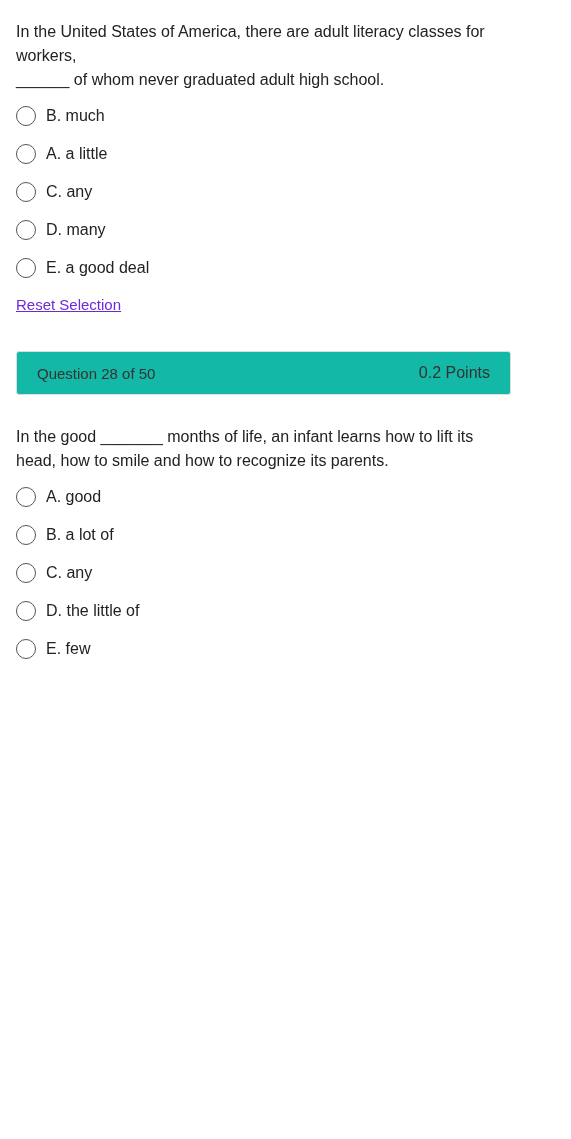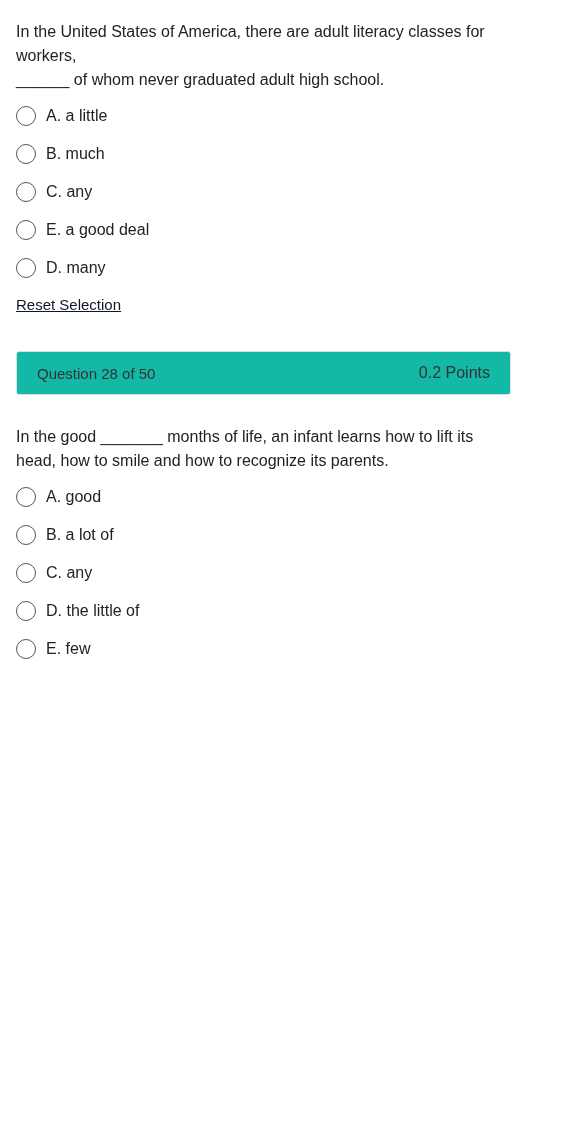--- a/index.html
+++ b/index.html
@@ -59,21 +59,21 @@
       flex-shrink: 0;
       background: #ffffff;
     }
 
     .option-label {
       font-size: 16px;
       color: #222222;
     }
 
     .reset-link {
-      color: #0f172a;
+      color: #6d28d9;
       font-size: 15px;
       text-decoration: underline;
       cursor: pointer;
       margin-top: 8px;
       margin-bottom: 8px;
       display: inline-block;
     }
 
     .question-meta-bar {
       background: #14b8a6;
@@ -105,37 +105,37 @@
     <p class="question-text">
       <span>In the United States of America, there are adult literacy classes for workers,</span>
       <br>
       <span>______</span>
       <span>of whom never graduated adult high school.</span>
     </p>
 
     <ul class="options-list">
       <li class="option-item">
         <div class="radio-circle"></div>
-        <span class="option-label">A. a little</span>
+        <span class="option-label">B. much</span>
       </li>
       <li class="option-item">
         <div class="radio-circle"></div>
-        <span class="option-label">B. much</span>
+        <span class="option-label">A. a little</span>
       </li>
       <li class="option-item">
         <div class="radio-circle"></div>
         <span class="option-label">C. any</span>
       </li>
       <li class="option-item">
         <div class="radio-circle"></div>
-        <span class="option-label">E. a good deal</span>
+        <span class="option-label">D. many</span>
       </li>
       <li class="option-item">
         <div class="radio-circle"></div>
-        <span class="option-label">D. many</span>
+        <span class="option-label">E. a good deal</span>
       </li>
     </ul>
 
     <a class="reset-link">Reset Selection</a>
   </div>
 
   <div class="question-meta-bar">
     <span class="meta-question-num">Question 28 of 50</span>
     <span class="meta-points">0.2 Points</span>
   </div>

